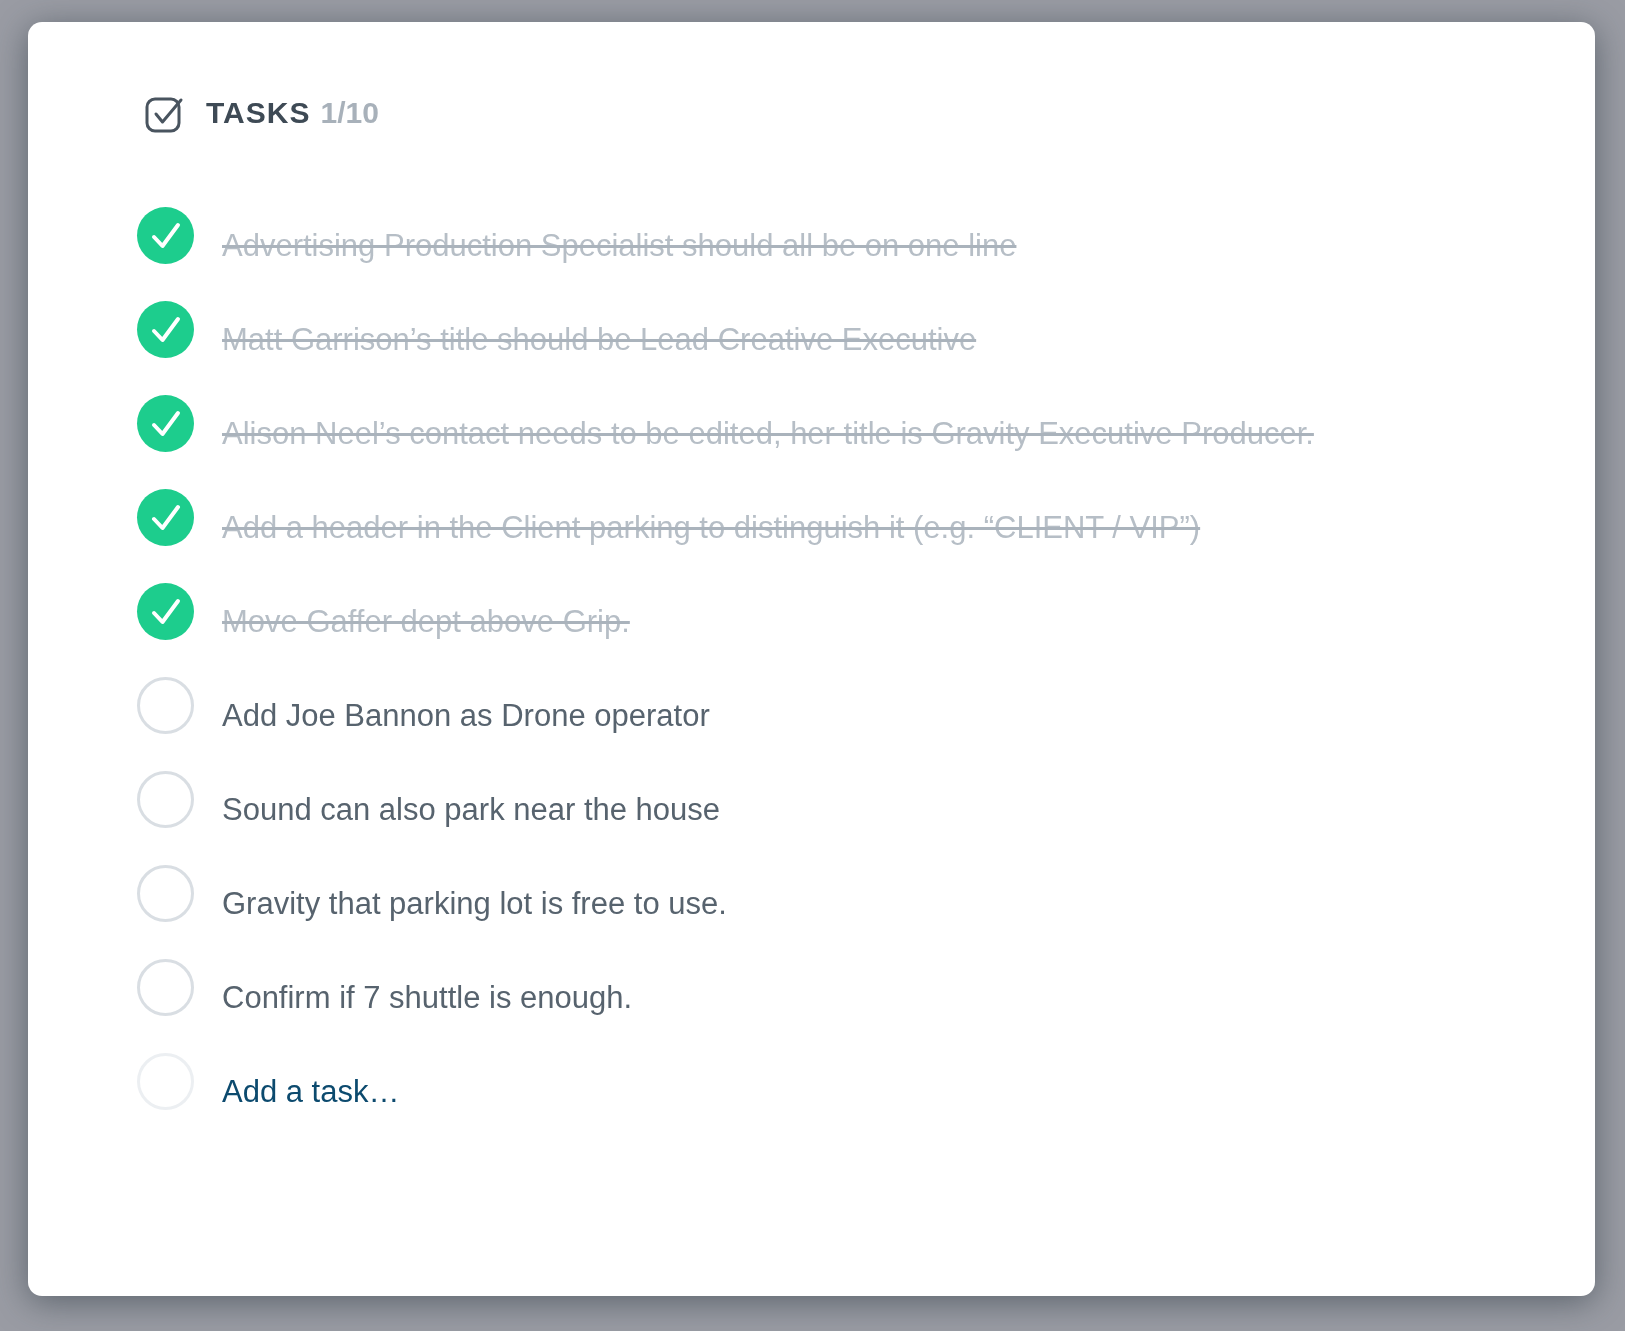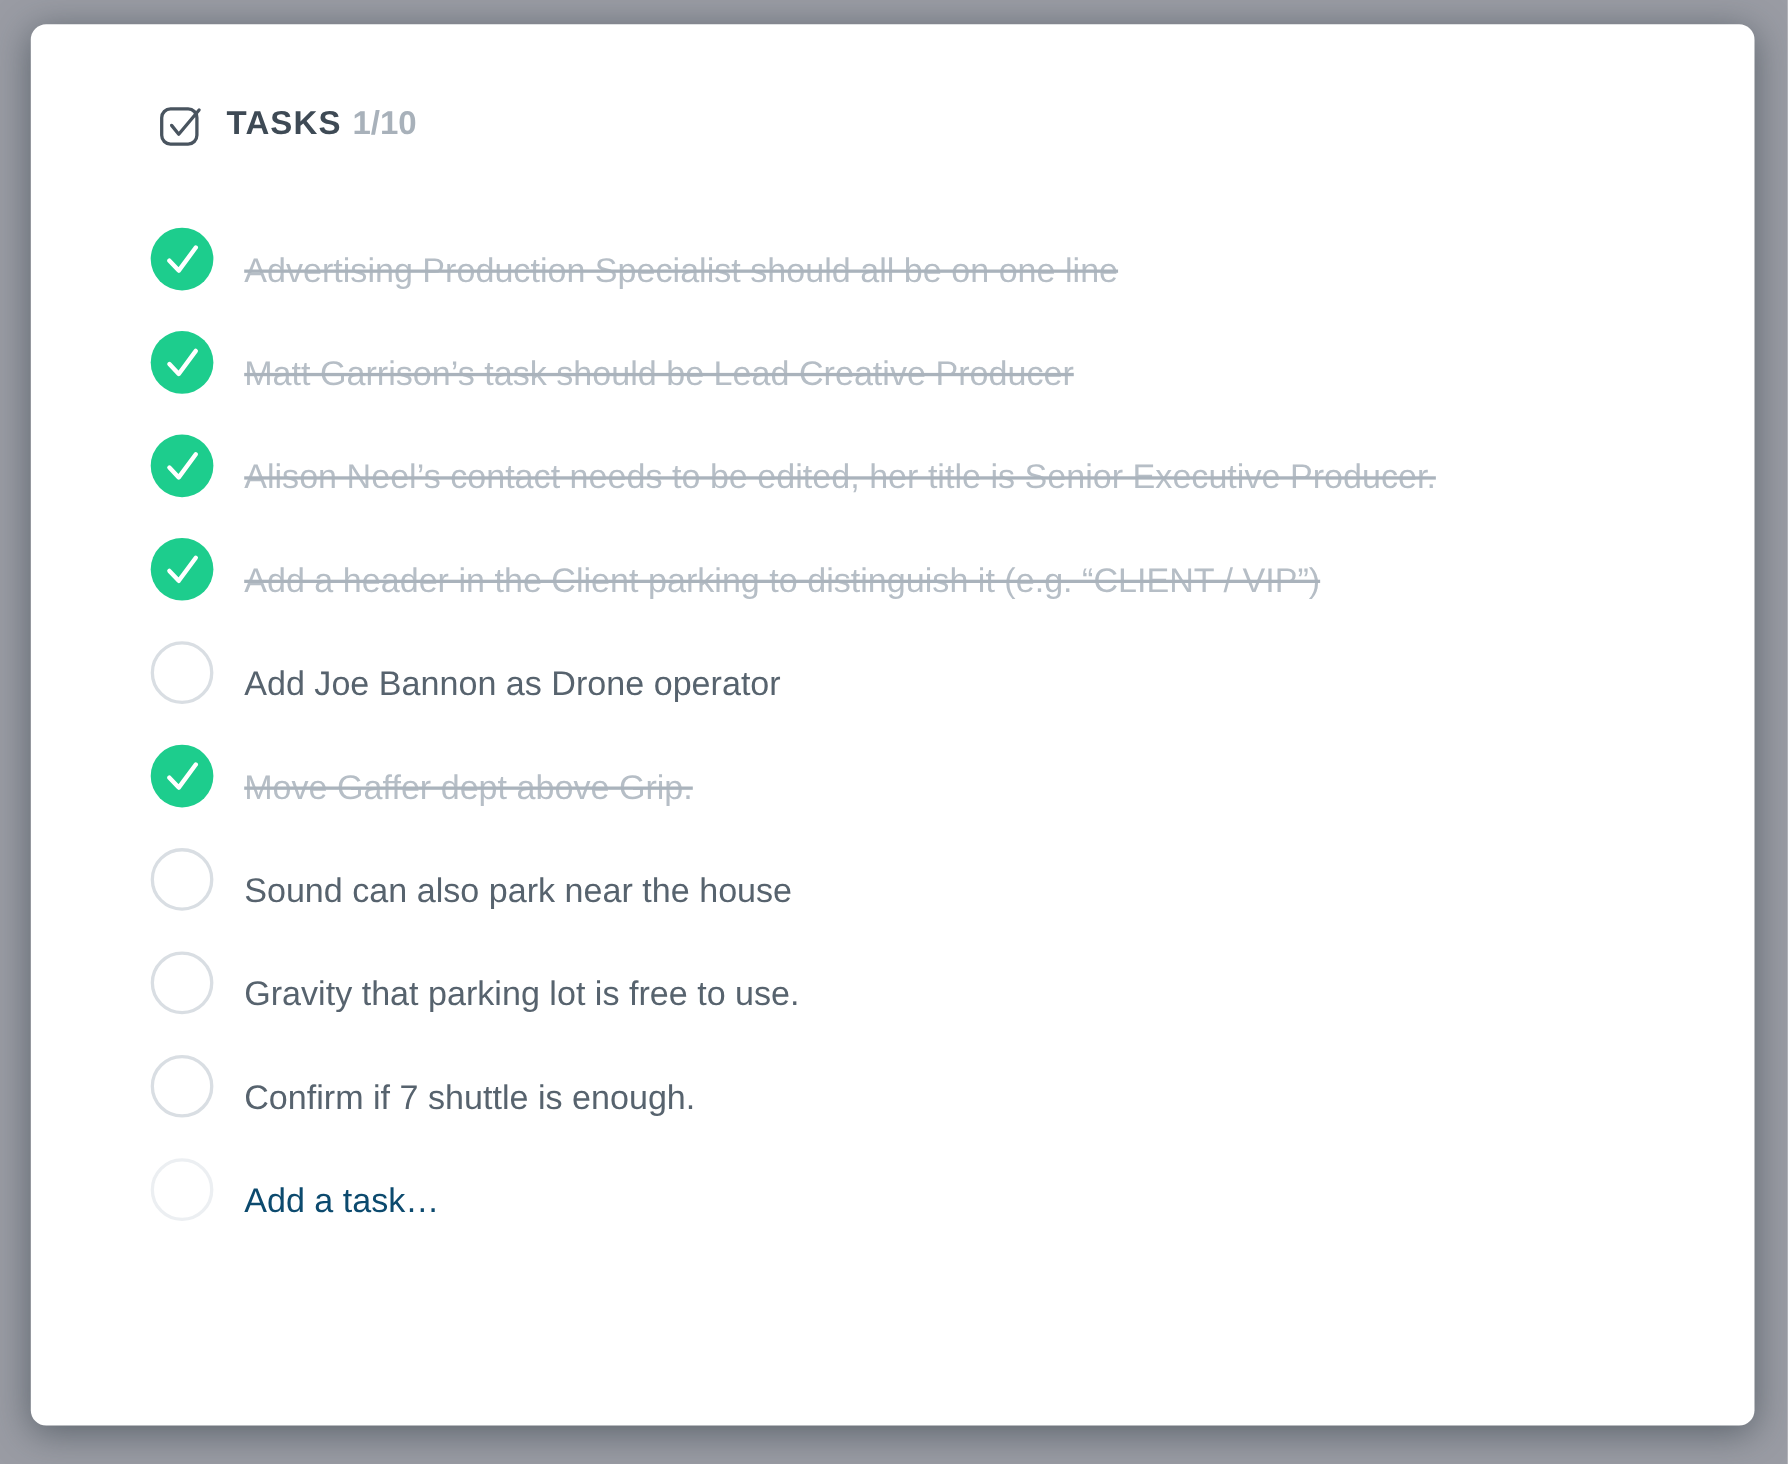--- a/index.html
+++ b/index.html
@@ -125,49 +125,49 @@
           </svg>
         </span>
       <span class="task-label">Advertising Production Specialist should all be on one line</span>
     </div>
       <div class="task-row completed">
       <span class="task-check">
           <svg viewBox="0 0 57 57">
             <polyline points="17,30 25.5,39 41,18" fill="none" stroke="#ffffff" stroke-width="4" stroke-linecap="round" stroke-linejoin="round"></polyline>
           </svg>
         </span>
-      <span class="task-label">Matt Garrison’s task should be Lead Creative Producer</span>
+      <span class="task-label">Matt Garrison’s title should be Lead Creative Executive</span>
     </div>
       <div class="task-row completed">
       <span class="task-check">
           <svg viewBox="0 0 57 57">
             <polyline points="17,30 25.5,39 41,18" fill="none" stroke="#ffffff" stroke-width="4" stroke-linecap="round" stroke-linejoin="round"></polyline>
           </svg>
         </span>
-      <span class="task-label">Alison Neel’s contact needs to be edited, her title is Senior Executive Producer.</span>
+      <span class="task-label">Alison Neel’s contact needs to be edited, her title is Gravity Executive Producer.</span>
     </div>
       <div class="task-row completed">
       <span class="task-check">
           <svg viewBox="0 0 57 57">
             <polyline points="17,30 25.5,39 41,18" fill="none" stroke="#ffffff" stroke-width="4" stroke-linecap="round" stroke-linejoin="round"></polyline>
           </svg>
         </span>
       <span class="task-label">Add a header in the Client parking to distinguish it (e.g. “CLIENT / VIP”)</span>
     </div>
-      <div class="task-row pending">
-      <span class="task-check"></span>
-      <span class="task-label">Add Joe Bannon as Drone operator</span>
-    </div>
       <div class="task-row completed">
       <span class="task-check">
           <svg viewBox="0 0 57 57">
             <polyline points="17,30 25.5,39 41,18" fill="none" stroke="#ffffff" stroke-width="4" stroke-linecap="round" stroke-linejoin="round"></polyline>
           </svg>
         </span>
       <span class="task-label">Move Gaffer dept above Grip.</span>
+    </div>
+      <div class="task-row pending">
+      <span class="task-check"></span>
+      <span class="task-label">Add Joe Bannon as Drone operator</span>
     </div>
       <div class="task-row pending">
       <span class="task-check"></span>
       <span class="task-label">Sound can also park near the house</span>
     </div>
       <div class="task-row pending">
       <span class="task-check"></span>
       <span class="task-label">Gravity that parking lot is free to use.</span>
     </div>
       <div class="task-row pending">

